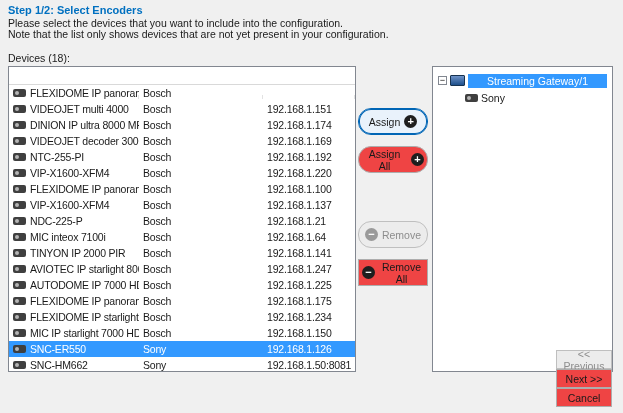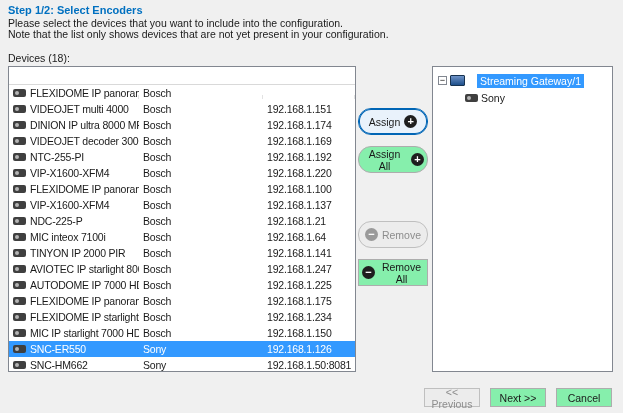--- a/index.html
+++ b/index.html
@@ -28,46 +28,46 @@
             align-items:center;gap:4px;height:16px;letter-spacing:-0.2px;}
   .trow.selected{background:var(--sel,#3399ff);color:#fff;}
   .cam-icon{flex:none;display:inline-block;width:13px;height:8px;background:#3f3f3f;
             border-radius:2px;position:relative;}
   .cam-icon::before{content:'';position:absolute;left:2px;top:2px;width:4px;height:4px;
                     border-radius:50%;background:#b5b5b5;}
 
   
   .mid-buttons{position:absolute;left:358px;top:108px;width:70px;display:flex;
                flex-direction:column;}
-  .btn{box-sizing:border-box;height:27px;background:#86efac;border:1px solid #adadad;
+  .btn{box-sizing:border-box;height:27px;background:#ef4444;border:1px solid #adadad;
        font-family:"Liberation Sans",sans-serif;font-size:10.5px;color:#1a1a1a;
        display:flex;align-items:center;justify-content:center;gap:4px;padding:0 3px;cursor:default;}
   .btn.focused{border:1px solid #0065b5;box-shadow:inset 0 0 0 1px #0065b5;background:#e9f2fb;}
   .btn.disabled{color:#8d8d8d;border-color:#bfbfbf;background:#ececec;}
   .mb{margin-bottom:11px;border-radius:13px;}
   .gap-big{margin-top:37px;}
   .circle{flex:none;width:13px;height:13px;border-radius:50%;background:#1e1e1e;color:#fff;
           display:inline-flex;align-items:center;justify-content:center;font-size:11px;
           font-weight:bold;line-height:1;}
   .btn.disabled .circle{background:#9a9a9a;}
 
   
   .tree{position:absolute;left:432px;top:66px;width:181px;height:306px;background:#fff;
         border:1px solid #828790;box-sizing:border-box;padding-top:5px;}
   .tree-row{display:flex;align-items:center;gap:3px;height:17px;padding-left:5px;}
   .expander{flex:none;width:9px;height:9px;box-sizing:border-box;border:1px solid #828790;
             background:#fff;font-size:9px;line-height:7px;text-align:center;color:#000;cursor:default;}
   .gw-icon{flex:none;width:15px;height:11px;border:1px solid #16324f;box-sizing:border-box;
            background:linear-gradient(#6f93c8,#1d4f8a);border-radius:1px;}
   .tree-label{white-space:nowrap;}
-  .tree-label.selected{background:var(--sel,#3399ff);color:#fff;padding:1px 3px;margin-left:9px;}
+  .tree-label.selected{background:var(--sel,#3399ff);color:#fff;padding:1px 19px;}
   .tree-child{margin-left:27px;}
 
   
-  .bottom-buttons{position:absolute;right:11px;bottom:6px;display:flex;gap:10px;}
+  .bottom-buttons{position:absolute;right:11px;bottom:6px;display:flex;gap:0;flex-direction:column;}
   .btn.small{width:56px;height:19px;padding:0;}
 </style>
 </head>
 <body>
 
 <div class="dialog">
 
   <div class="title" style="color: rgb(0, 112, 192);">Step 1/2:  Select Encoders</div>
 
   <div class="desc">

